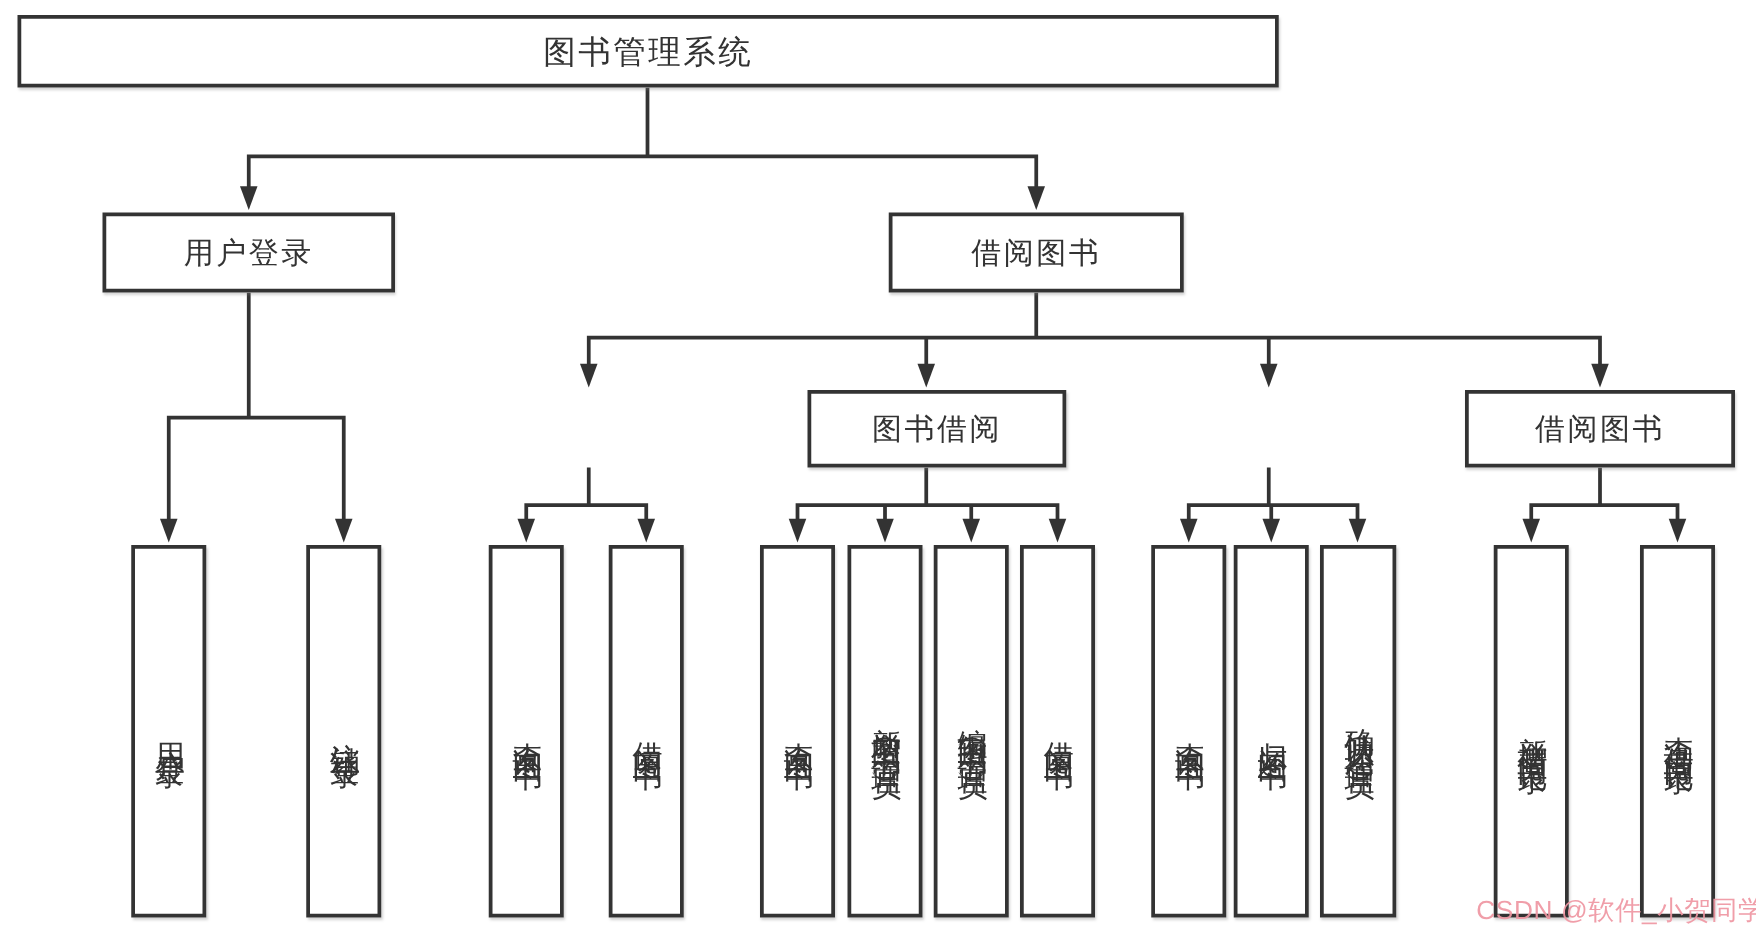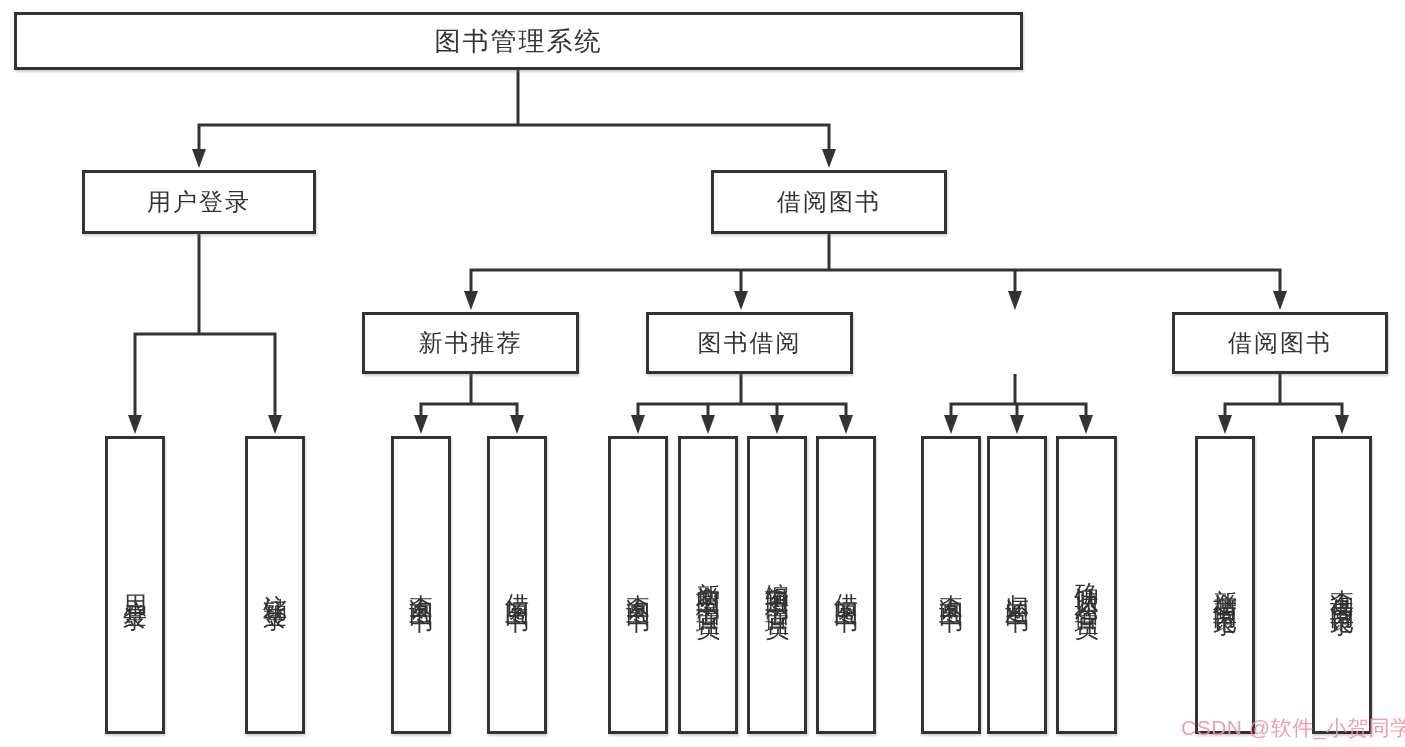--- a/index.html
+++ b/index.html
@@ -121,21 +121,20 @@
       <polygon points="1218,415 1232,415 1225,434"></polygon>
       <polygon points="1335,415 1349,415 1342,434"></polygon>
     </g>
   </svg>
 
   <div class="node h root-box" style="left:14px; top:12px; width:1009px; height:58px;">图书管理系统</div>
 
   <div class="node h" style="left:82px; top:170px; width:234px; height:64px;">用户登录</div>
   <div class="node h" style="left:711px; top:170px; width:236px; height:64px;">借阅图书</div>
 
-  <div class="node h" style="left:362px; top:312px; width:217px; height:62px;">新书推荐</div>
   <div class="node h" style="left:646px; top:312px; width:207px; height:62px;">图书借阅</div>
   <div class="node h" style="left:1172px; top:312px; width:216px; height:62px;">借阅图书</div>
 
   <div class="node leaf" style="left:105px;">
     <span class="vtext">用户登录</span>
   </div>
   <div class="node leaf" style="left:245px;">
     <span class="vtext">注销登录</span>
   </div>
 

